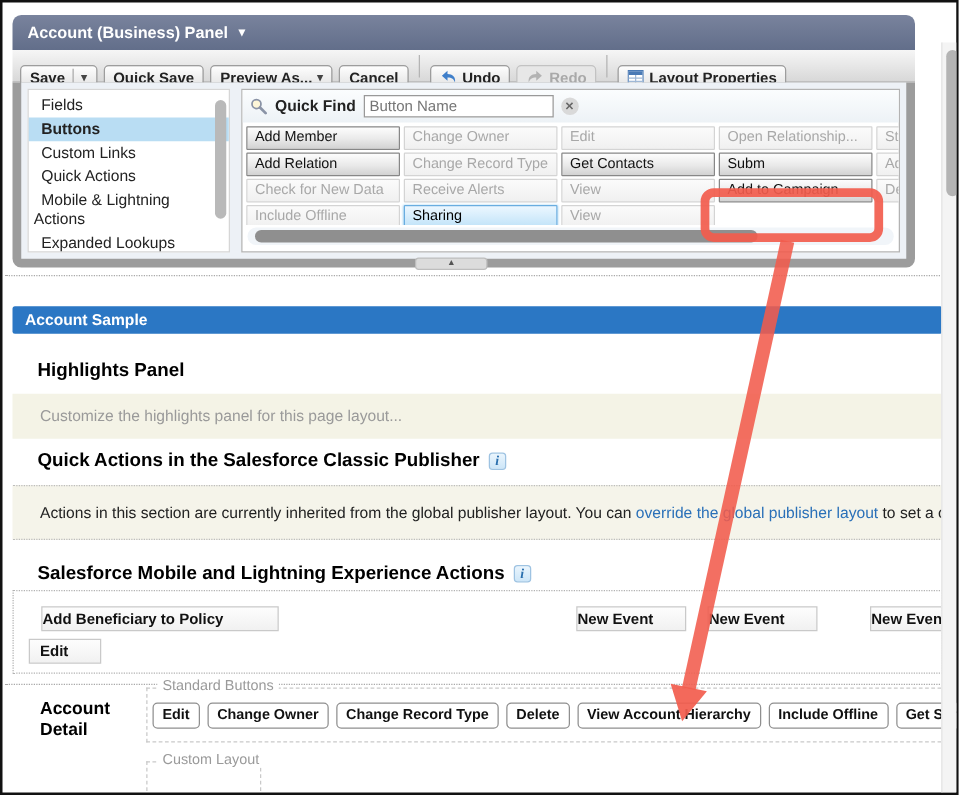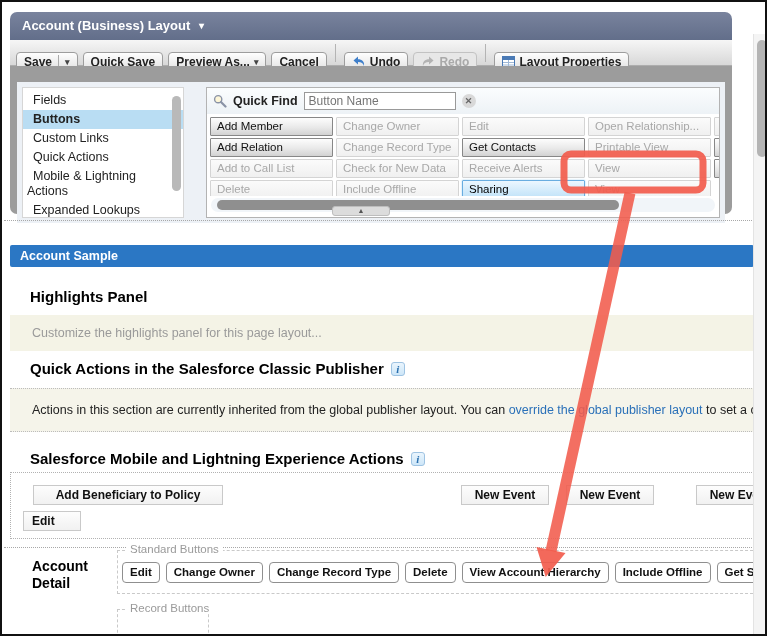--- a/index.html
+++ b/index.html
@@ -30,21 +30,21 @@
     height:19px; white-space:nowrap; cursor:pointer;margin-top:18px;
   }
   .tbtn .mini-caret { font-size:9px; color:#444; }
   .tbtn .split { width:1px; height:13px; background:#aaa; margin:0 2px; }
   .tbtn.disabled { color:#a9a9a9; background:#e7e7e7; border-color:#c2c2c2; }
   .tsep { width:1px; height:18px; background:#b4b4b4; margin:0 3px; }
   .panel-frame {
     position:absolute; left:0; top:54px; right:0; bottom:0;
     background:#9c9c9c; border-radius:0 0 7px 7px; padding:0 7px 7px 7px;
   }
-  .panel-body { height:100%; background:#edf1f6; padding:5px; display:flex; gap:22px;margin-top:16px; }
+  .panel-body { height:100%; background:#edf1f6; padding:5px; display:flex; gap:9px; }
 
   .cat-list { width:162px; background:#fff; border:1px solid #d6d6d6; position:relative; padding-top:3px; }
   .cat-item { font-size:12.5px; color:#222; padding:2px 8px 2px 4px; text-indent:6px; line-height:15px; cursor:pointer; }
   .cat-item.selected { background:#b9ddf3; font-weight:bold; }
   .cat-scroll-thumb { position:absolute; right:2px; top:8px; width:9px; height:95px; background:#b9b9b9; border-radius:5px; }
 
   .grid-box { flex:1; background:#fff; border:1px solid #b3b3b3; display:flex; flex-direction:column; overflow:hidden; }
   .qf-row { height:26px; display:flex; align-items:center; gap:6px; padding:0 6px; background:linear-gradient(#fbfdfe,#edf2f6); flex:0 0 auto; }
   .qf-label { font-size:12.5px; font-weight:bold; }
   .qf-input { width:152px; height:18px; border:1px solid #999; font-size:12px; padding:0 4px; font-family:"Liberation Sans",sans-serif; }
@@ -96,21 +96,21 @@
     font-size:12.5px; padding:14px 0 0 22px; white-space:nowrap; overflow:hidden; color:#222;
   }
   .box-publisher a { color:#2a70b8; text-decoration:none; cursor:pointer; }
   .box-mobile {
     position:absolute; left:8px; top:470px; width:744px; height:67px;
     background:#fff; border:1px dotted #b2b2b2; overflow:hidden;
   }
   .mbtn {
     position:absolute; top:12px; height:20px; background:linear-gradient(#fdfdfd,#f1f1f1);
     border:1px solid #c9c9c9; font-size:12px; font-weight:bold; color:#111;
-    text-align:center; line-height:18px; white-space:nowrap; overflow:hidden; cursor:pointer;
+    line-height:18px; white-space:nowrap; overflow:hidden; cursor:pointer;
   }
   .mbtn.b0 { left:22px;  width:190px; }
   .mbtn.b1 { left:222px; width:216px; }
   .mbtn.b2 { left:450px; width:88px; }
   .mbtn.b3 { left:555px; width:88px; }
   .mbtn.b4 { left:685px; width:88px; }
   .mbtn.edit { left:12px; top:38px; width:58px; text-align:left; padding-left:8px; }
 
   .detail-heading { position:absolute; left:30px; top:556px; font-size:14px; font-weight:bold; line-height:17px; color:#000; }
   .fieldset { position:absolute; border:1px dashed #c9c9c9; background:transparent; }
@@ -136,21 +136,21 @@
 
   svg.icon { display:block; }
 </style>
 </head>
 <body>
 
 <div id="page">
 
   <div class="panel">
     <div class="panel-header">
-      <span>Account (Business) Layout</span>
+      <span>Account (Business) Panel</span>
       <span class="caret">▾</span>
     </div>
 
     <div class="panel-toolbar">
       <span class="tbtn">
         <span>Save</span>
         <span class="split"></span>
         <span class="mini-caret">▾</span>
       </span>
       <span class="tbtn">Quick Save</span>
@@ -212,21 +212,20 @@
           <div class="grid">
             <div class="cell avail">Add Member</div>
             <div class="cell used">Change Owner</div>
             <div class="cell used">Edit</div>
             <div class="cell used">Open Relationship...</div>
             <div class="cell used">Star</div>
 
             <div class="cell avail">Add Relation</div>
             <div class="cell used">Change Record Type</div>
             <div class="cell avail">Get Contacts</div>
-            <div class="cell used">Printable View</div>
             <div class="cell avail">Subm</div>
 
             <div class="cell used">Add to Call List</div>
             <div class="cell used">Check for New Data</div>
             <div class="cell used">Receive Alerts</div>
             <div class="cell used">View</div>
 
             <div class="cell avail">Add to Campaign</div>
             <div class="cell used">Delete</div>
             <div class="cell used">Include Offline</div>
@@ -290,21 +289,21 @@
       <span class="sbtn">Change Owner</span>
       <span class="sbtn">Change Record Type</span>
       <span class="sbtn">Delete</span>
       <span class="sbtn">View Account Hierarchy</span>
       <span class="sbtn">Include Offline</span>
       <span class="sbtn">Get Survey Invitation</span>
     </div>
   </div>
 
   <div class="fieldset" id="fs-custom">
-    <span class="fs-label">Record Buttons</span>
+    <span class="fs-label">Custom Layout</span>
   </div>
 
   <div class="vscroll">
     <div class="vscroll-thumb"></div>
   </div>
 
   <svg class="annot" viewBox="0 0 767 636">
     <rect x="562" y="152" width="139" height="36" rx="7" fill="none" stroke="#f25c4d" stroke-width="7" opacity="0.92"></rect>
     <line x1="628" y1="191" x2="549" y2="549" stroke="#f25c4d" stroke-width="11" opacity="0.88"></line>
     <polygon points="543.7,575 563.5,551 534.5,545" fill="#f25c4d" opacity="0.92"></polygon>

